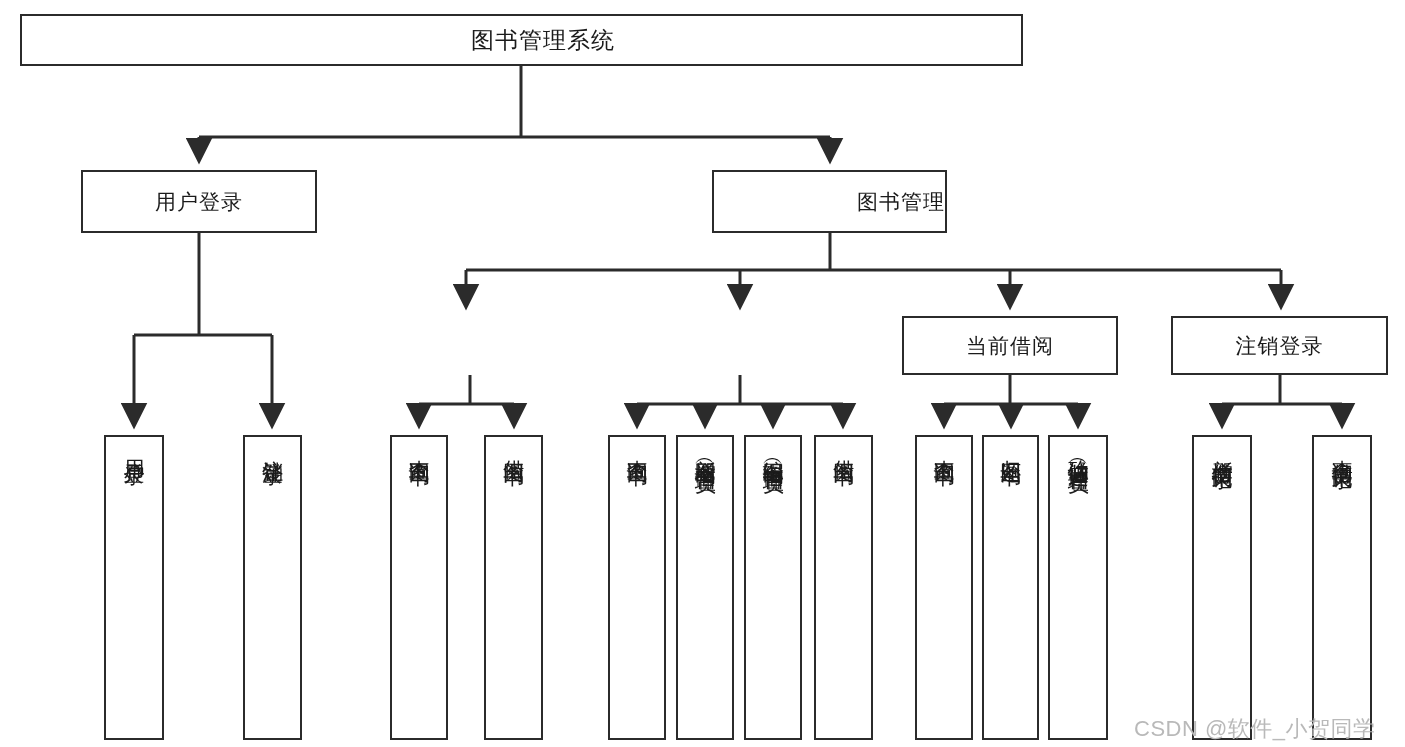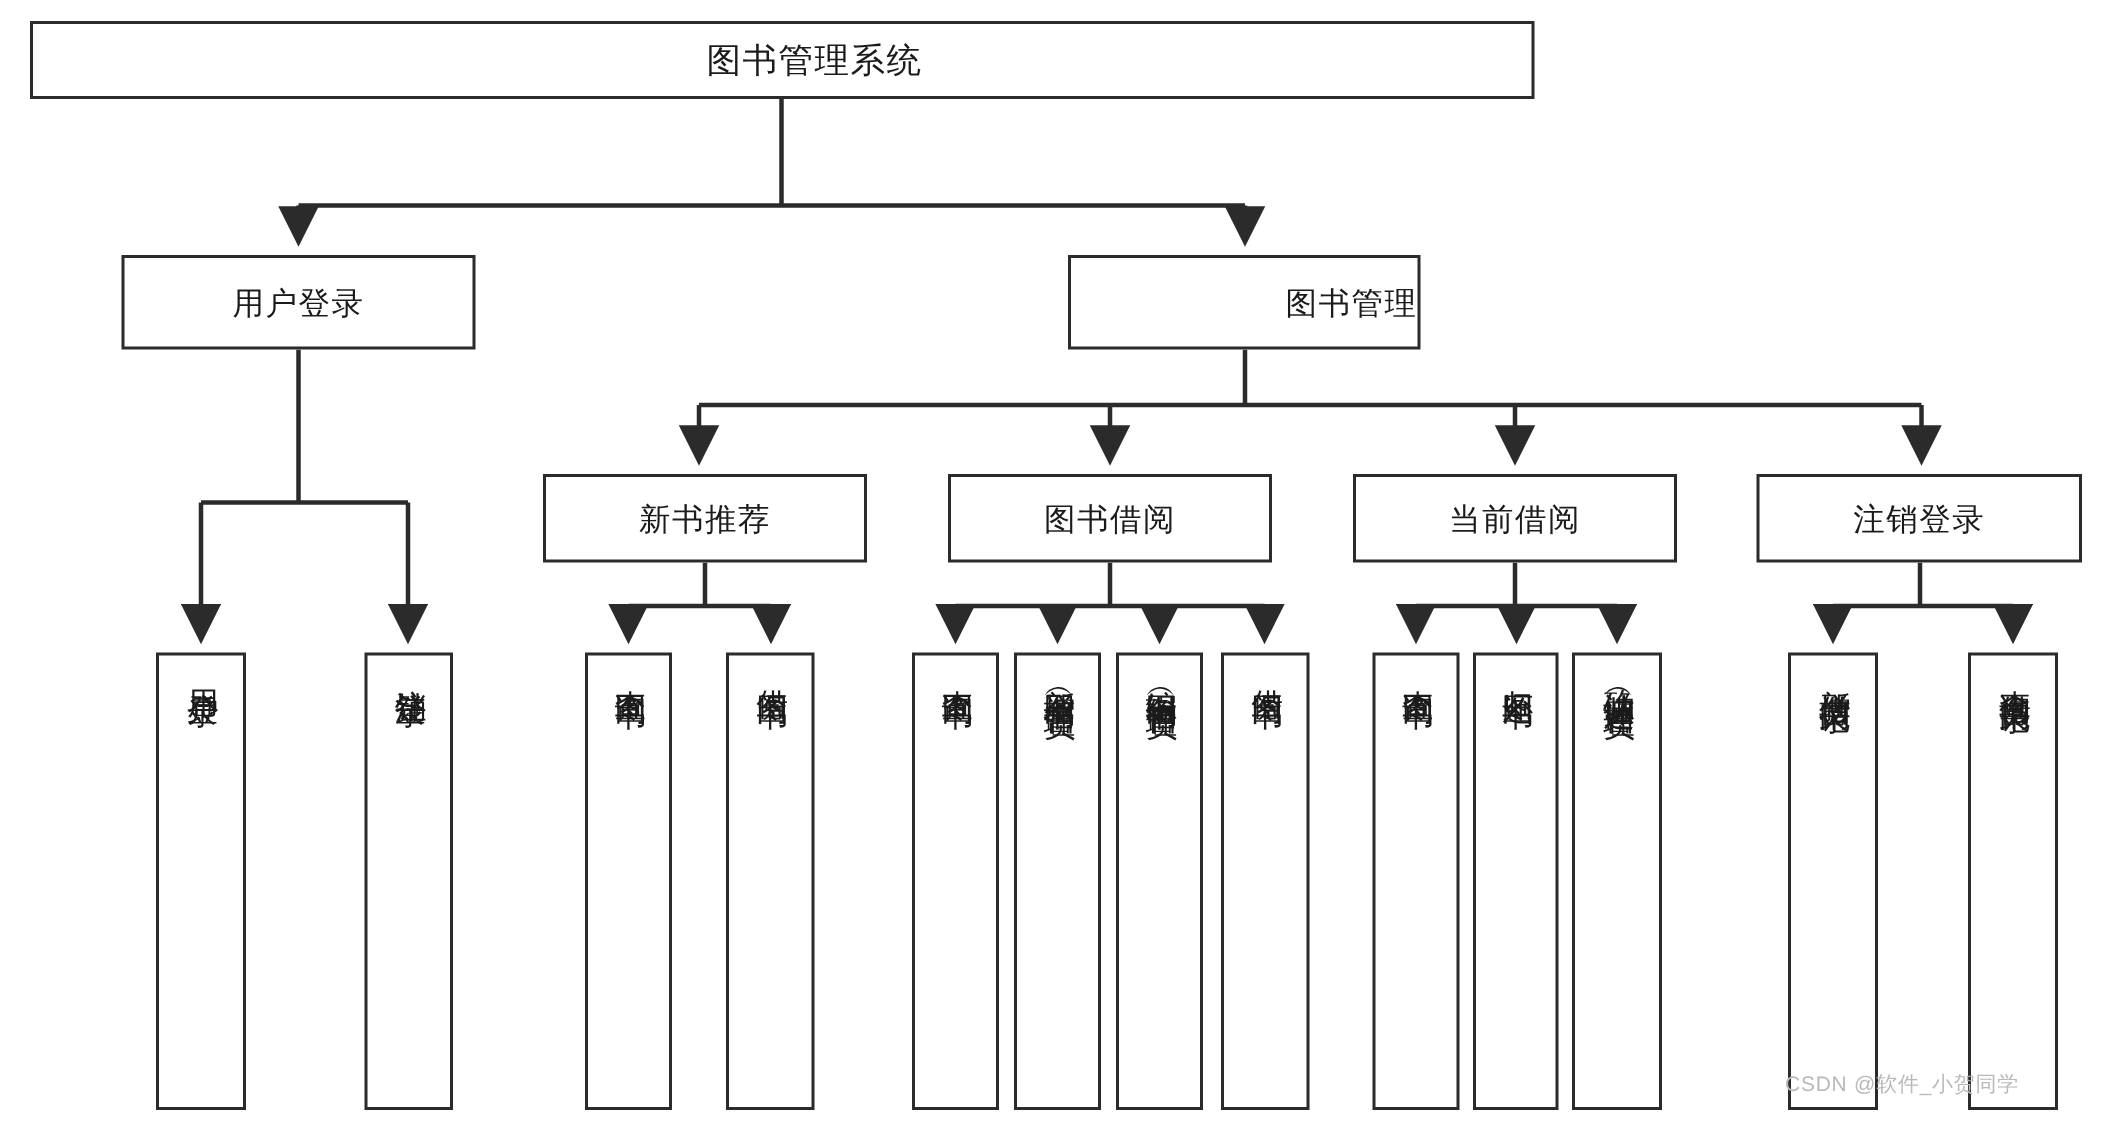--- a/index.html
+++ b/index.html
@@ -56,23 +56,23 @@
     padding-top: 6px;
   }
   .vtext {
     writing-mode: vertical-rl;
     text-orientation: upright;
     line-height: 1.08;
     white-space: nowrap;
   }
   #watermark {
     position: absolute;
-    left: 1190px;
+    left: 1134px;
     top: 714px;
-    font-size: 14px;
+    font-size: 22px;
     color: #b9b9b9;
     letter-spacing: 0.5px;
     white-space: nowrap;
   }
 </style>
 </head>
 <body>
 
 <div id="canvas">
 
@@ -130,26 +130,20 @@
     <span>图书管理系统</span>
   </div>
 
   <div class="node level1" style="left:81px; top:170px; width:236px; height:63px;">
     <span>用户登录</span>
   </div>
   <div class="node level1" style="left:712px; top:170px; width:235px; height:63px;justify-content:flex-end;">
     <span>图书管理</span>
   </div>
 
-  <div class="node level2" style="left:362px; top:316px; width:216px; height:59px;">
-    <span>新书推荐</span>
-  </div>
-  <div class="node level2" style="left:632px; top:316px; width:216px; height:59px;">
-    <span>图书借阅</span>
-  </div>
   <div class="node level2" style="left:902px; top:316px; width:216px; height:59px;">
     <span>当前借阅</span>
   </div>
   <div class="node level2" style="left:1171px; top:316px; width:217px; height:59px;">
     <span>注销登录</span>
   </div>
 
   <div class="node leaf" style="left:104px; top:435px; width:60px; height:305px;">
     <span class="vtext">用户登录</span>
   </div>

